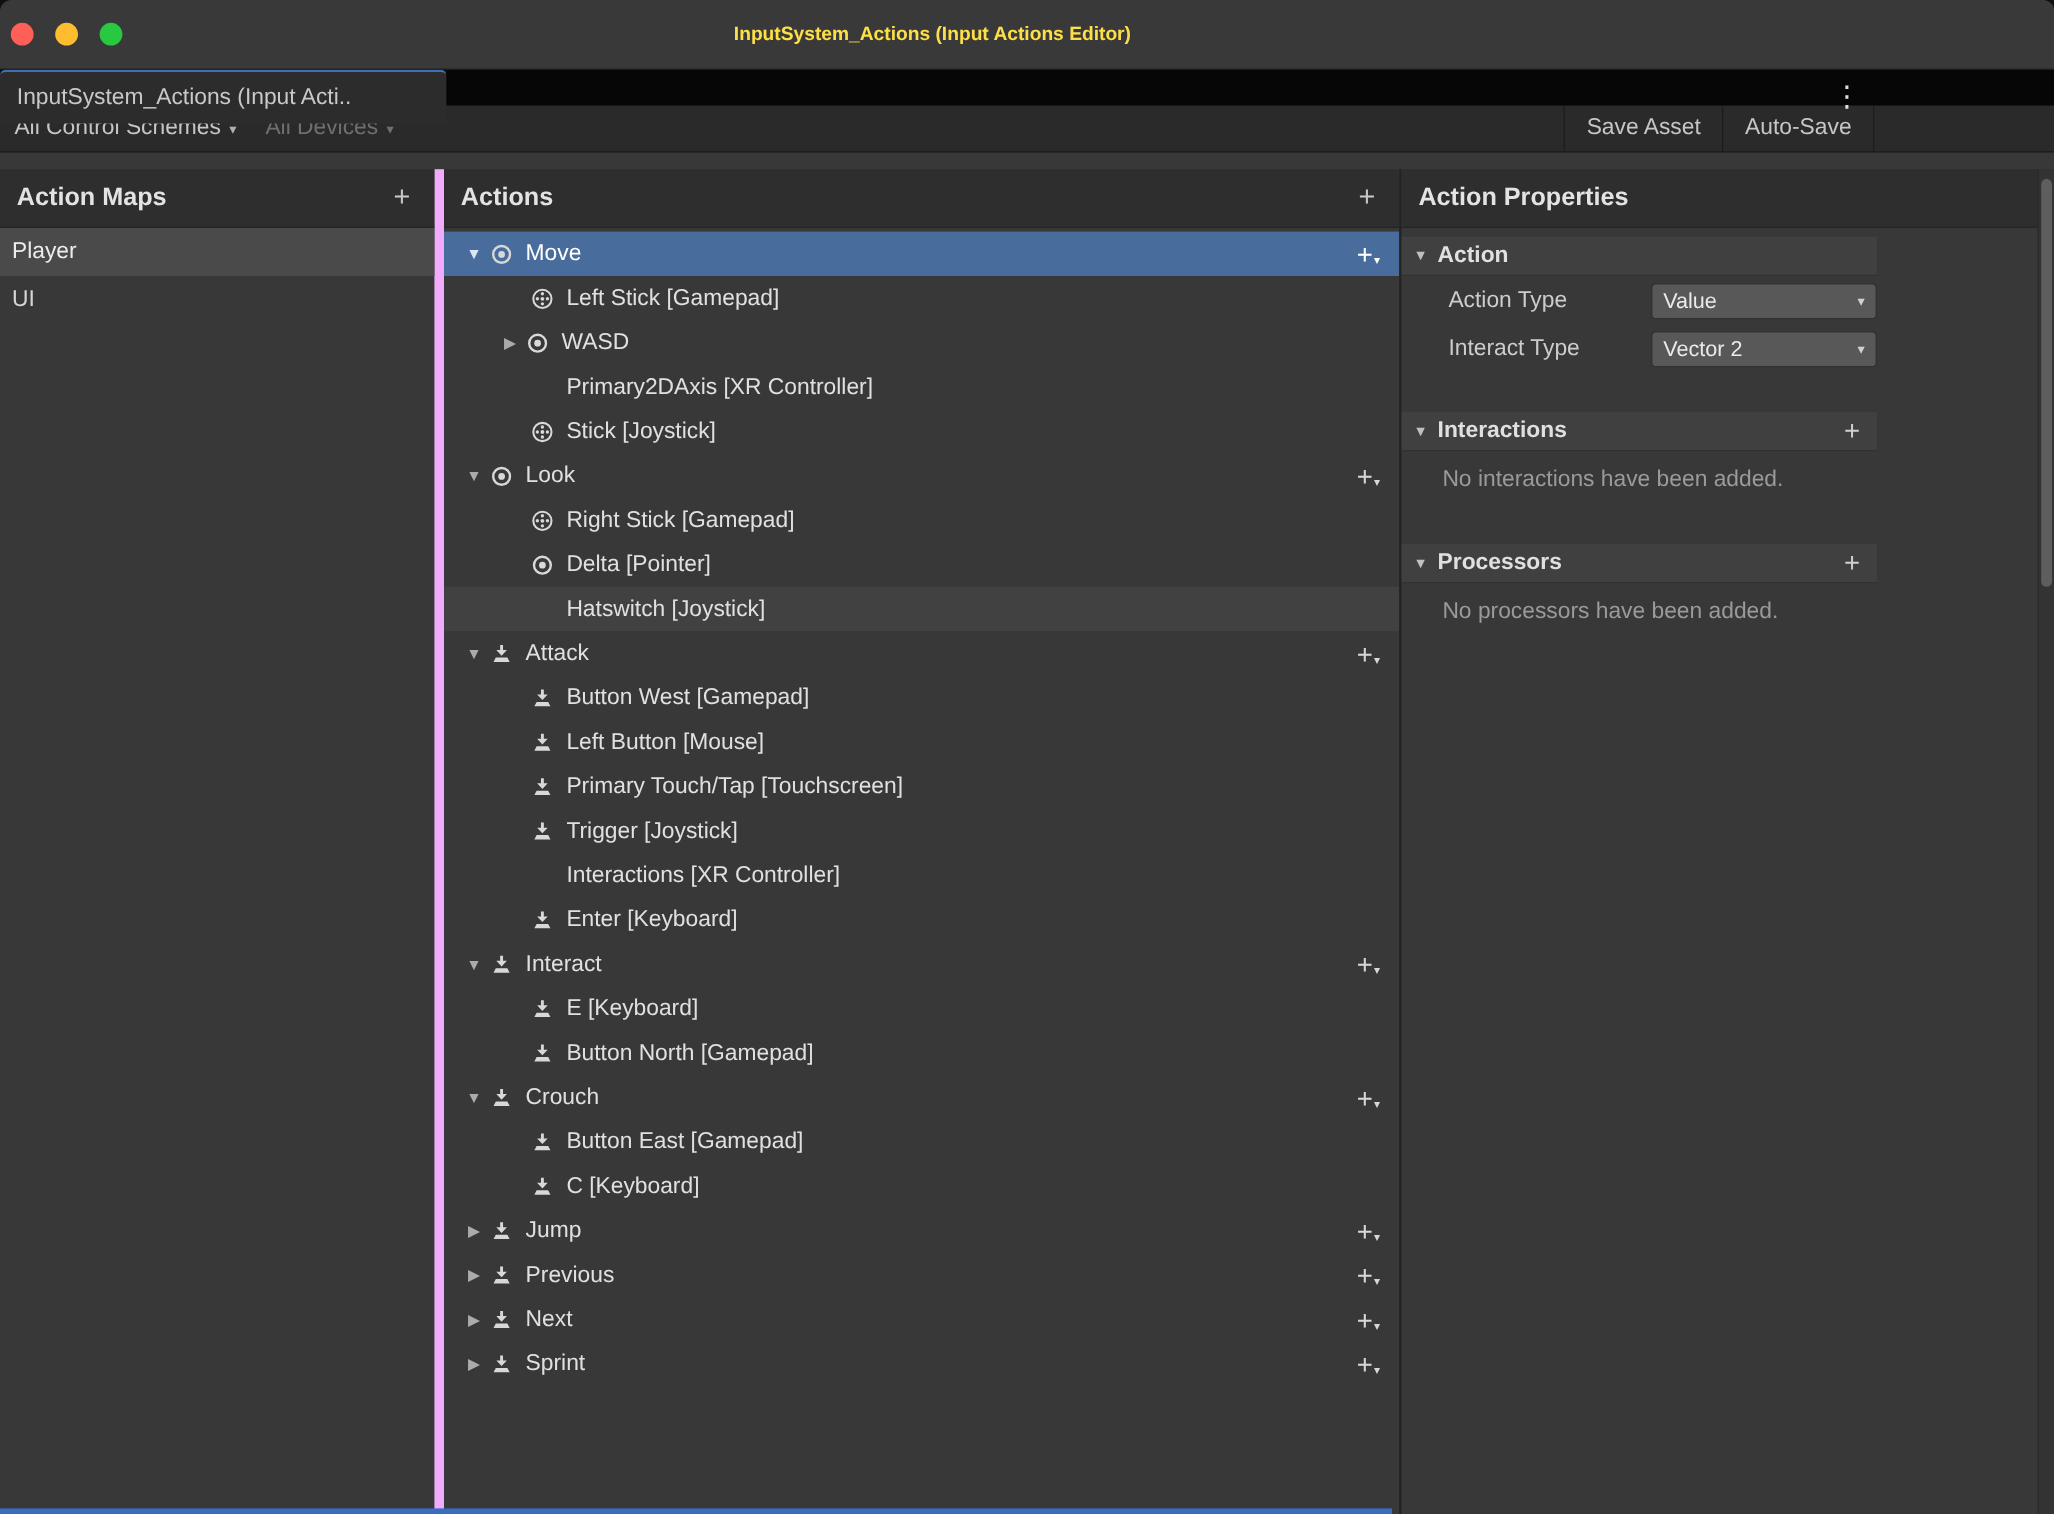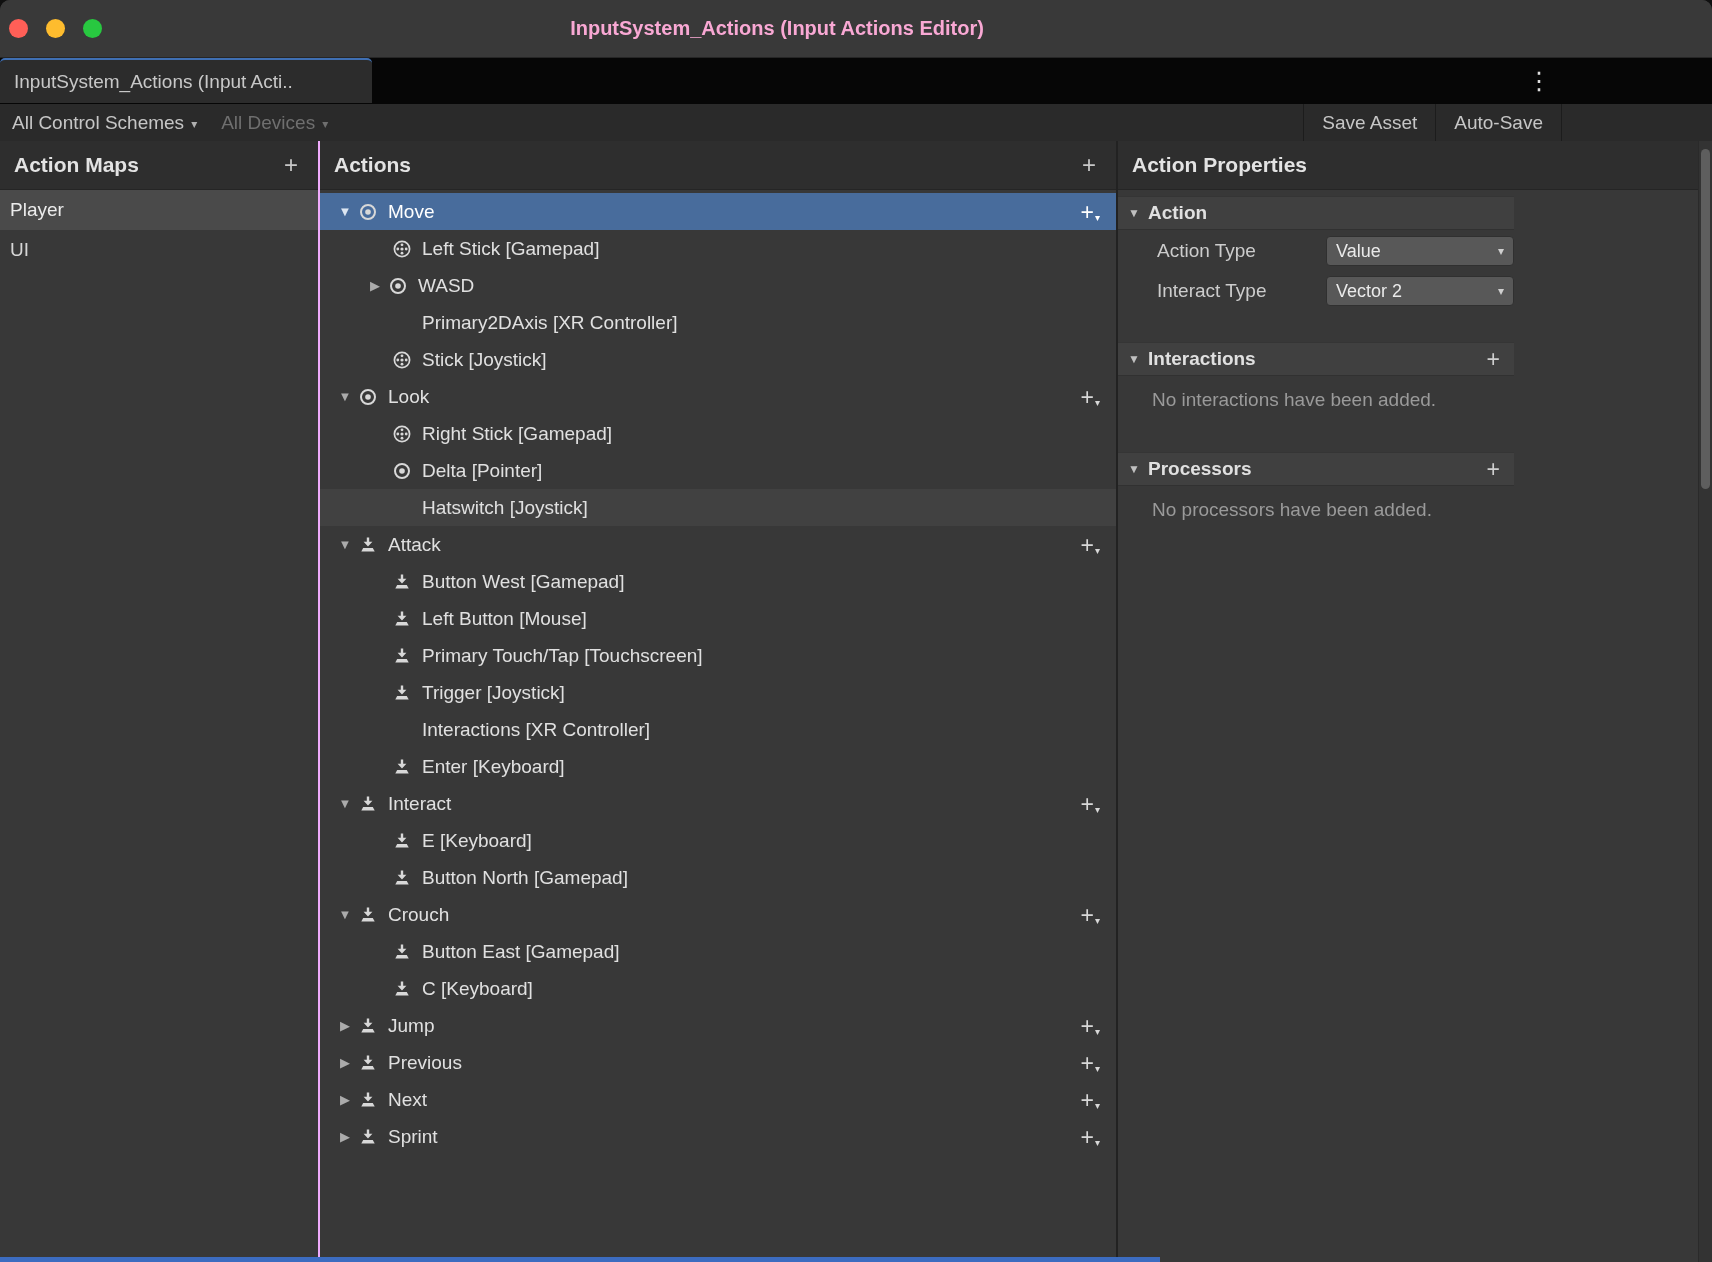--- a/index.html
+++ b/index.html
@@ -7,43 +7,43 @@
   .window{position:absolute;inset:0;border-radius:10px 10px 0 0;overflow:hidden;background:#383838;}
 
   
   .titlebar{position:relative;height:57px;background:#393939;border-bottom:1px solid #262626;}
   .traffic{position:absolute;left:9px;top:19px;display:flex;gap:18px;}
   .light{width:19px;height:19px;border-radius:50%;}
   .light.red{background:#ff5f57;}
   .light.yellow{background:#febc2e;}
   .light.green{background:#28c840;}
   .win-title{position:absolute;left:777px;top:0;transform:translateX(-50%);line-height:57px;
-    font-size:20px;font-weight:bold;color:#f9a8d4;white-space:nowrap;}
-
-  
-  .tabbar{position:relative;height:46px;background:#060606;}
+    font-size:16px;font-weight:bold;color:#fde047;white-space:nowrap;}
+
+  
+  .tabbar{position:relative;height:30px;background:#060606;}
   .tab{position:absolute;left:0;top:0;height:45px;width:372px;background:#2c2c2c;
     border-top:2px solid #3f6fb3;border-radius:5px 5px 0 0;box-sizing:border-box;
     display:flex;align-items:center;padding:0 14px;}
   .tab-label{font-size:19px;color:#c8c8c8;white-space:nowrap;overflow:hidden;}
   .kebab{position:absolute;left:1524px;top:7px;font-size:24px;color:#dedede;line-height:32px;width:30px;text-align:center;cursor:default;}
 
   
   .toolbar{height:38px;background:#2a2a2a;border-bottom:1px solid #1c1c1c;display:flex;align-items:stretch;}
   .tb-btn{display:flex;align-items:center;padding:0 12px;font-size:19px;color:#c6c6c6;gap:7px;justify-content:space-between;}
   .tb-btn .caret{font-size:12px;color:#b0b0b0;margin-top:2px;}
   .tb-btn.disabled,.tb-btn.disabled .caret{color:#6f6f6f;}
   .tb-spacer{flex:1;}
   .tb-right{border-left:1px solid #1c1c1c;padding:0 18px;}
   .tb-tail{width:150px;border-left:1px solid #1c1c1c;}
 
   
   .content{position:absolute;top:141px;left:0;right:0;bottom:0;display:flex;}
   .panel{background:#383838;display:flex;flex-direction:column;position:relative;box-sizing:border-box;}
-  .panel.maps{width:320px;border-right:2px solid #f0abfc;}
+  .panel.maps{width:370px;border-right:8px solid #f0abfc;}
   .panel.actions-p{width:798px;border-right:2px solid #222222;}
   .panel.props{flex:1;}
   .panel-header{height:49px;flex:none;background:#2e2e2e;border-bottom:1px solid #252525;
     display:flex;align-items:center;padding:0 14px;box-sizing:border-box;}
   .panel-title{font-size:21px;font-weight:bold;color:#e3e3e3;}
   .hdr-add{margin-left:auto;font-size:24px;color:#c8c8c8;padding:0 6px;cursor:default;}
 
   
   .map-row{height:40px;display:flex;align-items:center;padding:0 10px;font-size:19px;color:#d6d6d6;}
   .map-row.selected{background:#4a4a4a;color:#ececec;}

